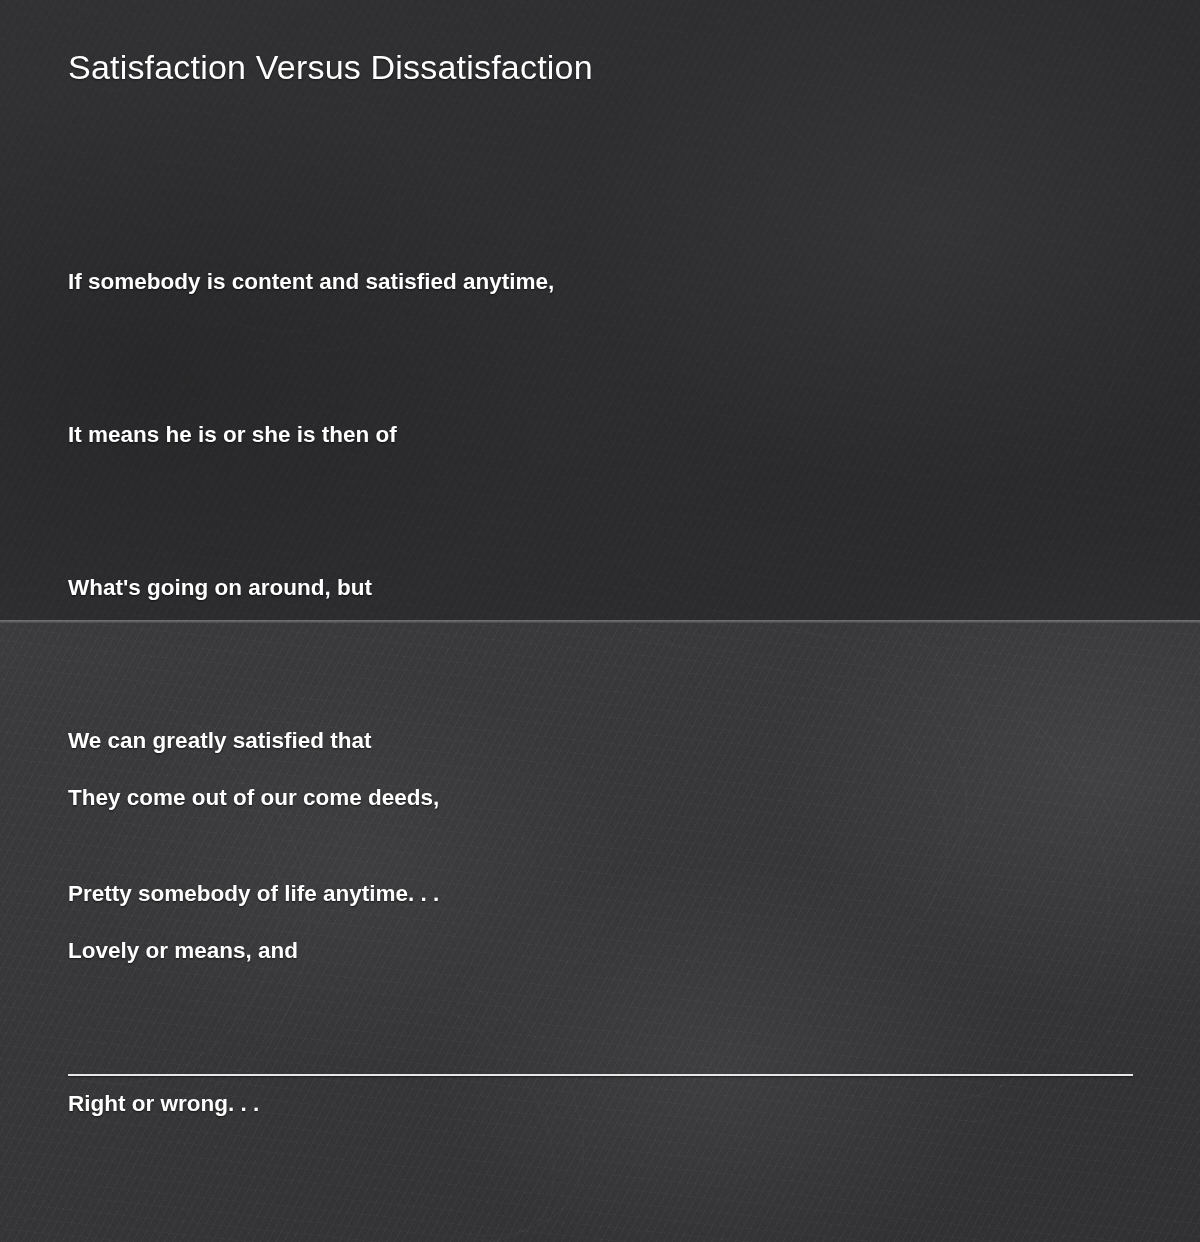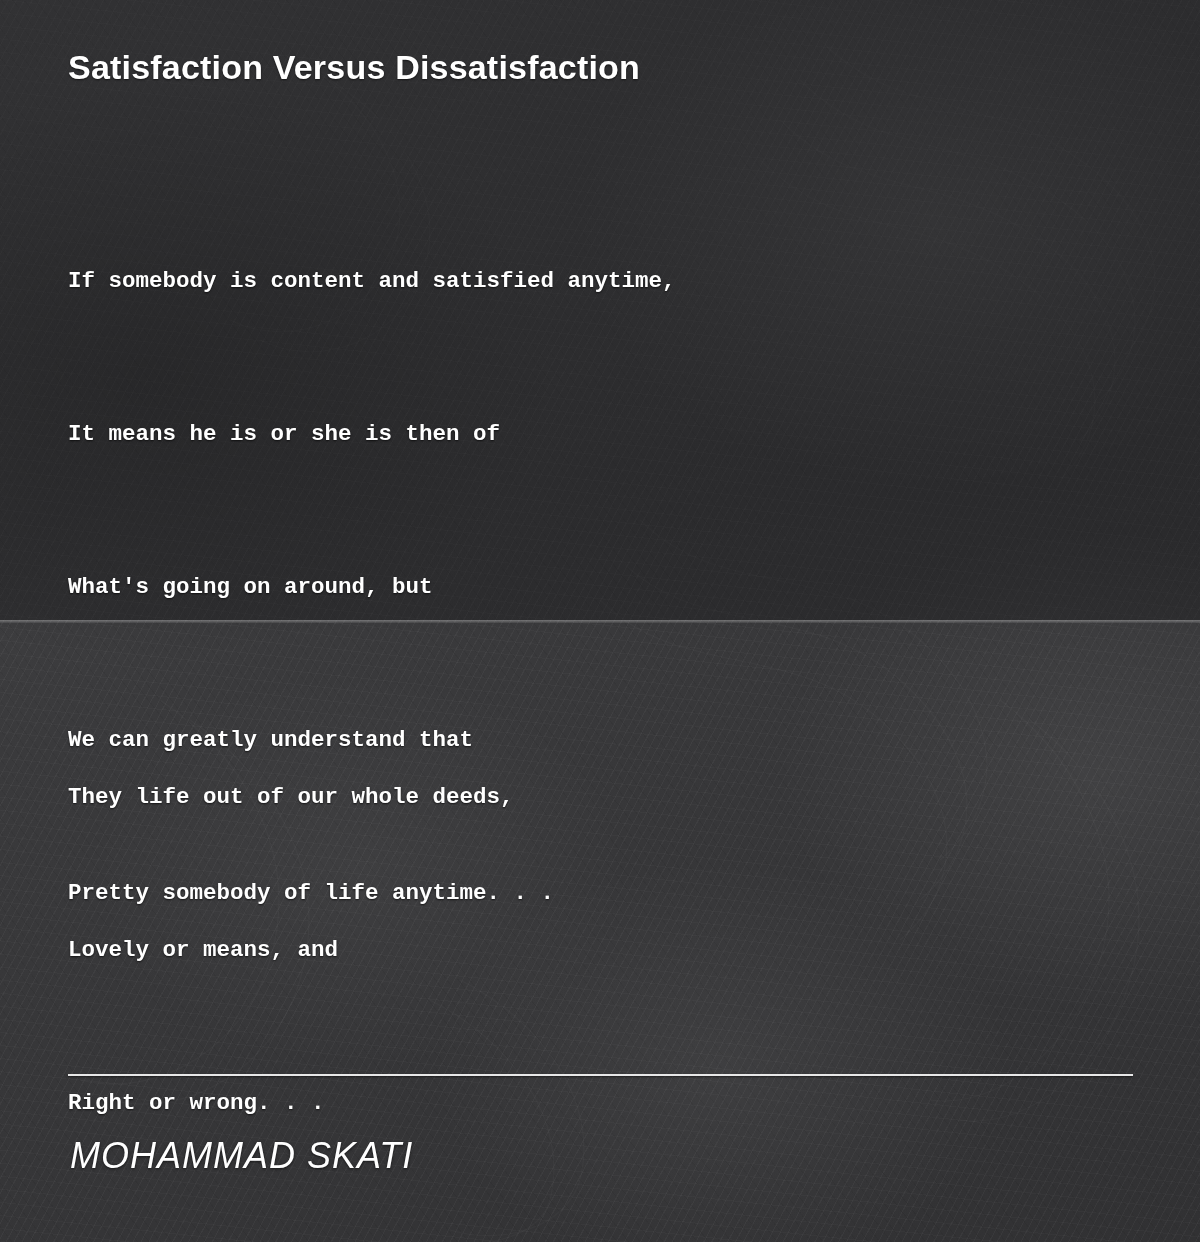--- a/index.html
+++ b/index.html
@@ -54,21 +54,21 @@
   }
   .content {
     position: absolute;
     inset: 0;
   }
   .title {
     position: absolute;
     left: 68px;
     top: 48px;
     font-size: 34px;
-    font-weight: bold;
+    font-weight: normal;
     letter-spacing: 0.2px;
     text-shadow: 0 1px 2px rgba(0,0,0,0.6);
   }
   .stanza {
     position: absolute;
     left: 68px;
     font-size: 22.5px;
     font-weight: bold;
     line-height: 51px;
     text-shadow: 0 1px 2px rgba(0,0,0,0.65);
@@ -87,21 +87,21 @@
   }
   .author {
     position: absolute;
     left: 70px;
     top: 1135px;
     font-size: 36px;
     font-style: italic;
     letter-spacing: 1px;
     text-shadow: 0 1px 3px rgba(0,0,0,0.6);
   }
-  .line { display: block; font-family: Liberation Mono, monospace; }
+  .line { display: block; }
 </style>
 </head>
 <body>
 
 <div class="page">
   <div class="bg-layer"></div>
   <svg class="bg-swirls" viewBox="0 0 1200 1242" preserveAspectRatio="none">
     <g fill="none" stroke="#ffffff" stroke-opacity="0.05" stroke-width="1.2">
       <path d="M820,40 C900,120 980,90 1080,160 C1160,215 1180,300 1120,360"></path>
       <path d="M800,80 C880,160 960,130 1060,200 C1140,255 1160,340 1100,400"></path>
@@ -124,31 +124,30 @@
   <div class="band-top"></div>
   <div class="band-divider"></div>
 
   <div class="content">
     <div class="title">Satisfaction Versus Dissatisfaction</div>
 
     <div class="stanza stanza-1">
       <span class="line">If somebody is content and satisfied anytime,</span>
       <span class="line">It means he is or she is then of</span>
       <span class="line">What's going on around, but</span>
-      <span class="line">We can greatly understand that</span>
+      <span class="line">We can greatly satisfied that</span>
       <span class="line">Pretty somebody of life anytime. . .</span>
       
       
     </div>
 
     <div class="stanza stanza-2">
-      <span class="line">They life out of our whole deeds,</span>
+      <span class="line">They come out of our come deeds,</span>
       <span class="line">Lovely or means, and</span>
       <span class="line">Right or wrong. . .</span>
       
       
       
     </div>
 
     <div class="rule"></div>
-    <div class="author">MOHAMMAD SKATI</div>
   </div>
 </div>
 
 </body></html>

